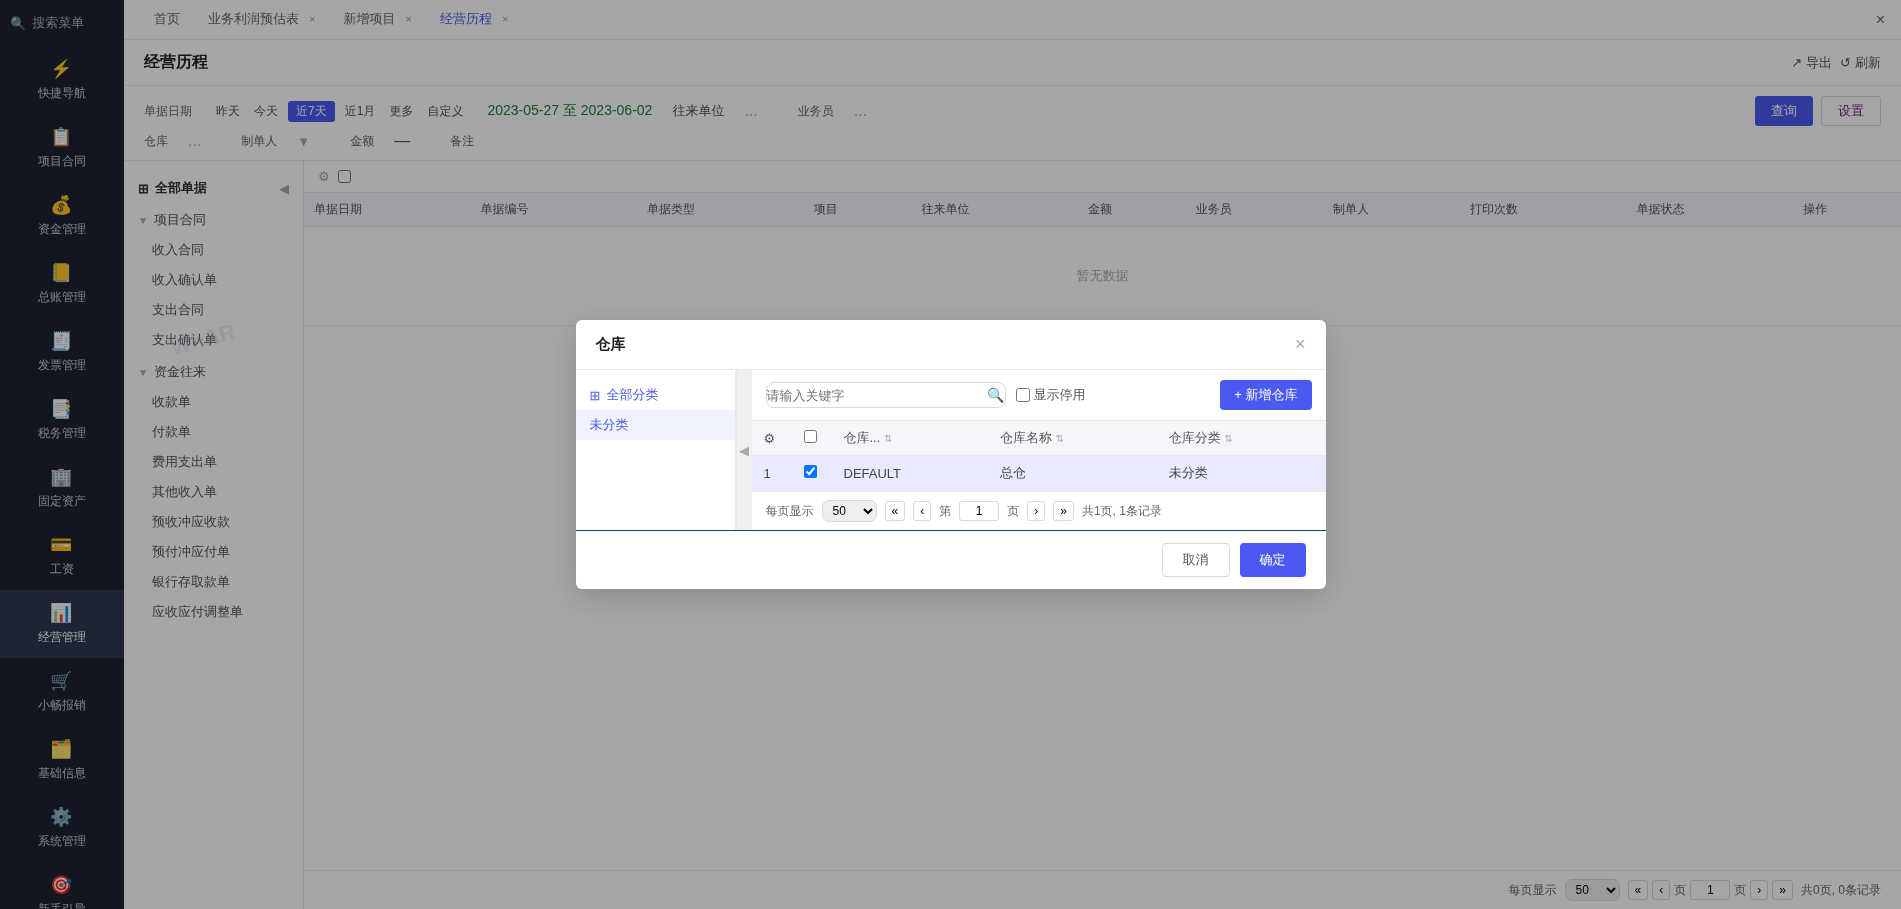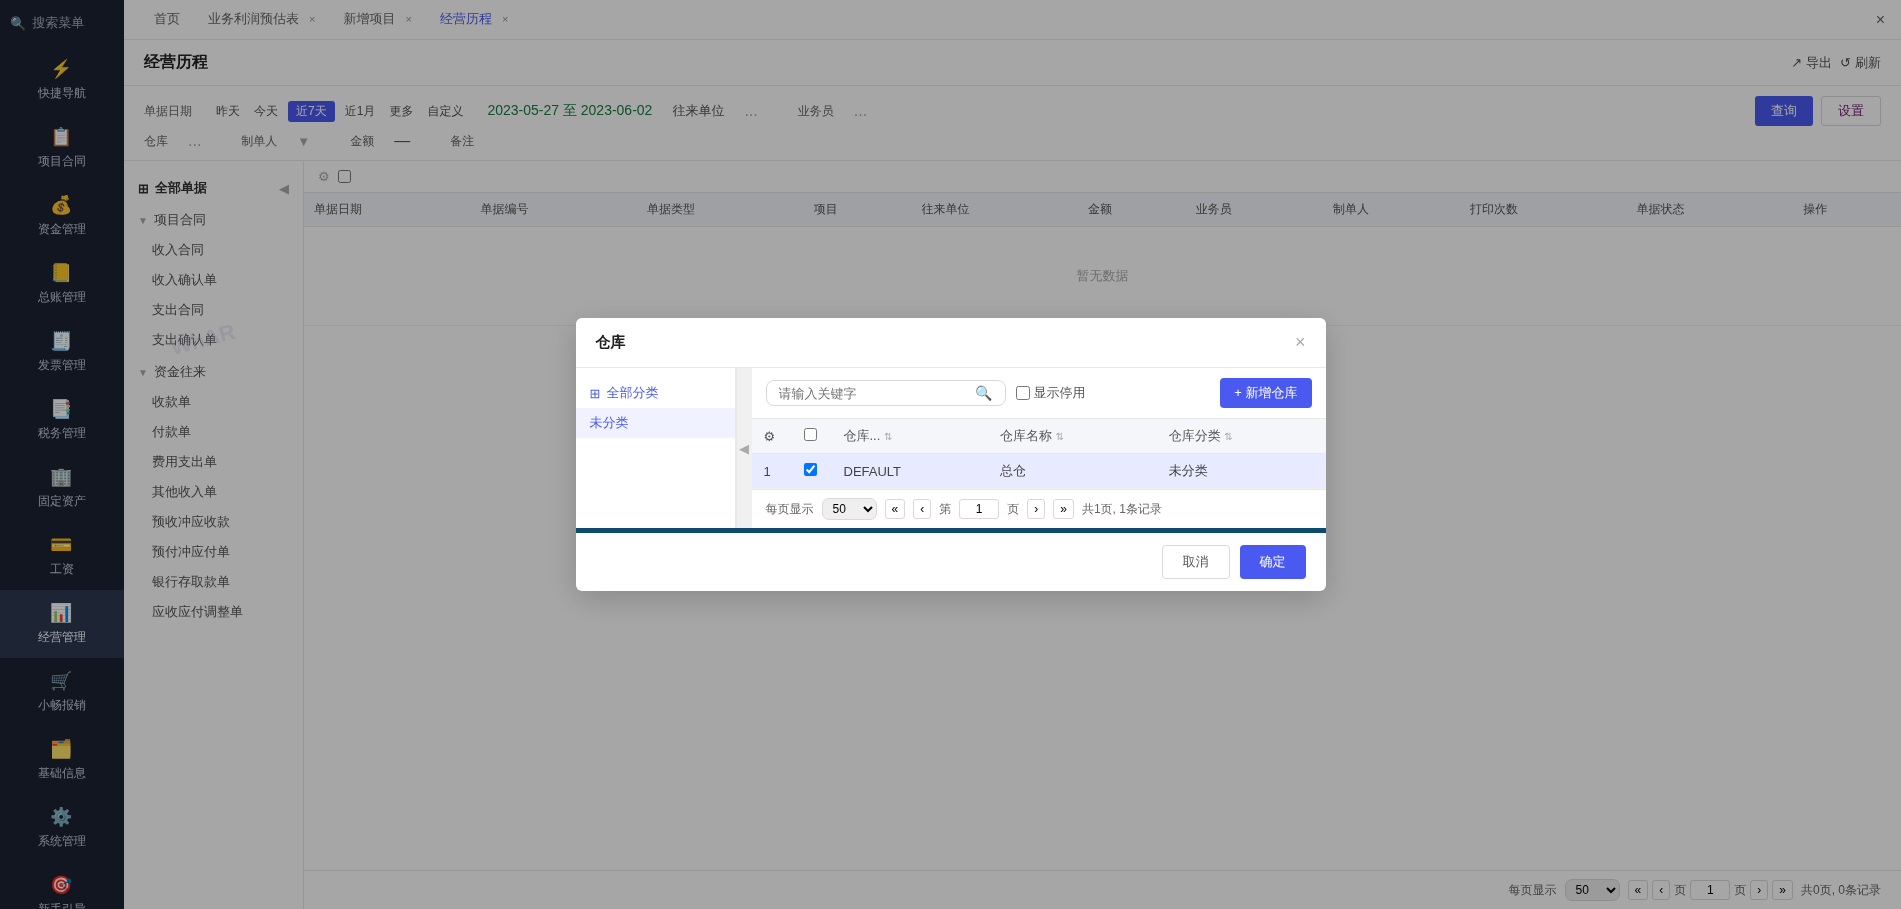--- a/index.html
+++ b/index.html
@@ -88,38 +88,38 @@
 
     
     .modal-left { width: 160px; border-right: 1px solid #e8e8e8; padding: 10px 0; }
     .modal-left-header { padding: 6px 14px; display: flex; align-items: center; gap: 6px; color: #4a5af0; font-size: 13px; font-weight: 500; cursor: pointer; }
     .modal-cat-item { padding: 6px 14px; cursor: pointer; font-size: 13px; color: #555; }
     .modal-cat-item.active { background: #f0f2ff; color: #4a5af0; }
 
     
     .modal-right { flex: 1; display: flex; flex-direction: column; overflow: hidden; }
     .modal-toolbar { padding: 10px 14px; display: flex; align-items: center; gap: 10px; border-bottom: 1px solid #e8e8e8; }
-    .search-input-wrap { display: flex; align-items: center; border: 1px solid #d9d9d9; border-radius: 8px; padding: 4px 12px; gap: 0; flex: 1; max-width: 240px; }
+    .search-input-wrap { display: flex; align-items: center; border: 1px solid #d9d9d9; border-radius: 8px; padding: 4px 0; gap: 0; flex: 1; max-width: 240px; }
     .search-input-wrap input { border: none; outline: none; font-size: 13px; flex: 1; color: #333; background: transparent; }
     .search-icon { color: #aaa; font-size: 14px; }
     .show-disabled-wrap { display: flex; align-items: center; gap: 4px; color: #555; font-size: 13px; }
     .checkbox { width: 14px; height: 14px; border: 1px solid #d9d9d9; border-radius: 2px; cursor: pointer; }
     .btn-add-warehouse { background: #4a5af0; color: #fff; border: none; padding: 6px 14px; border-radius: 4px; cursor: pointer; font-size: 13px; display: flex; align-items: center; gap: 4px; margin-left: auto; }
 
     
     .modal-table-wrap { flex: 1; overflow-y: auto; }
     .modal-table { width: 100%; border-collapse: collapse; font-size: 13px; }
     .modal-table th { background: #f5f6fa; padding: 8px 12px; color: #555; font-weight: 500; border-bottom: 1px solid #e8e8e8; text-align: left; }
     .modal-table td { padding: 8px 12px; border-bottom: 1px solid #f0f0f0; }
     .modal-table tr.selected td { background: #e8eaff; }
     .modal-table .sort-icon { color: #aaa; font-size: 10px; cursor: pointer; }
 
     
     .modal-pagination { padding: 8px 14px; border-top: 1px solid #e8e8e8; display: flex; align-items: center; gap: 8px; font-size: 12px; color: #666; }
-    .modal-footer { padding: 12px 20px; border-top: 5px solid #0c4a6e; display: flex; justify-content: flex-end; gap: 10px; }
+    .modal-footer { padding: 12px 20px; border-top: 1px solid #0c4a6e; display: flex; justify-content: flex-end; gap: 10px; }
     .btn-cancel { background: #fff; color: #555; border: 1px solid #d9d9d9; padding: 7px 20px; border-radius: 4px; cursor: pointer; font-size: 13px; }
     .btn-confirm { background: #4a5af0; color: #fff; border: none; padding: 7px 20px; border-radius: 4px; cursor: pointer; font-size: 13px; }
 
     .scrollbar-y { overflow-y: auto; }
     .scrollbar-y::-webkit-scrollbar { width: 4px; }
     .scrollbar-y::-webkit-scrollbar-thumb { background: #d0d0d0; border-radius: 2px; }
     .collapse-side-btn { display: flex; align-items: center; justify-content: center; width: 16px; background: #f0f0f0; border: none; cursor: pointer; color: #aaa; border-left: 1px solid #e8e8e8; }
 
     
     .watermark { position: absolute; left: 170px; top: 327px; font-size: 22px; color: rgba(180,180,220,0.25); font-weight: bold; pointer-events: none; z-index: 50; transform: rotate(-15deg); }

